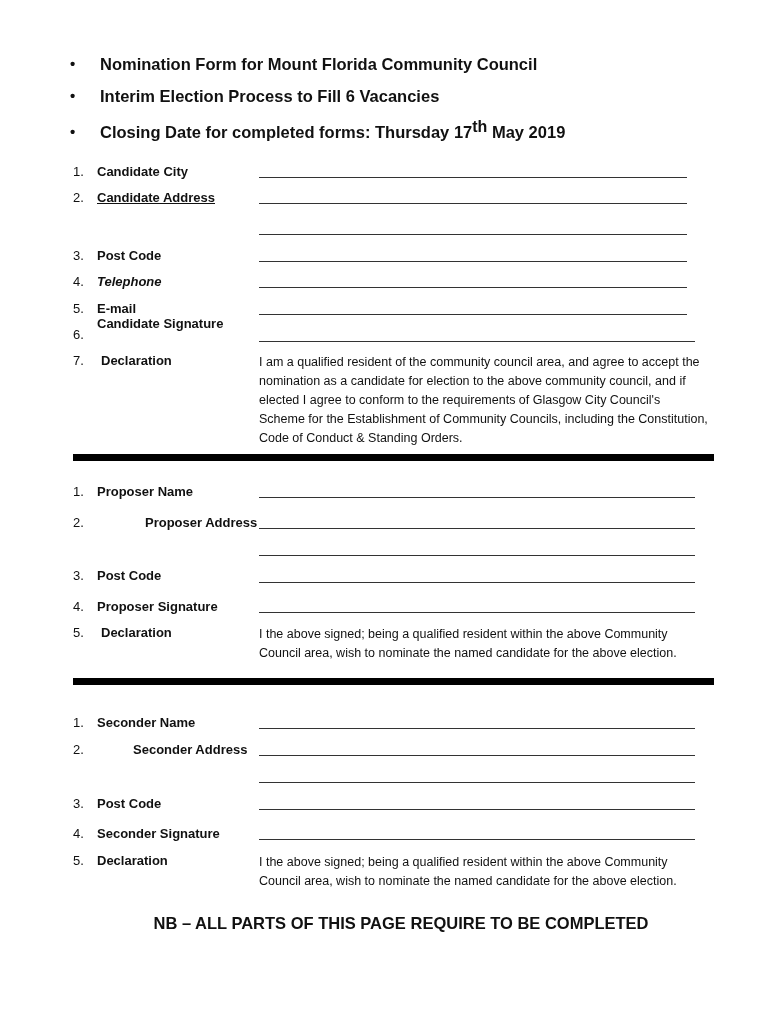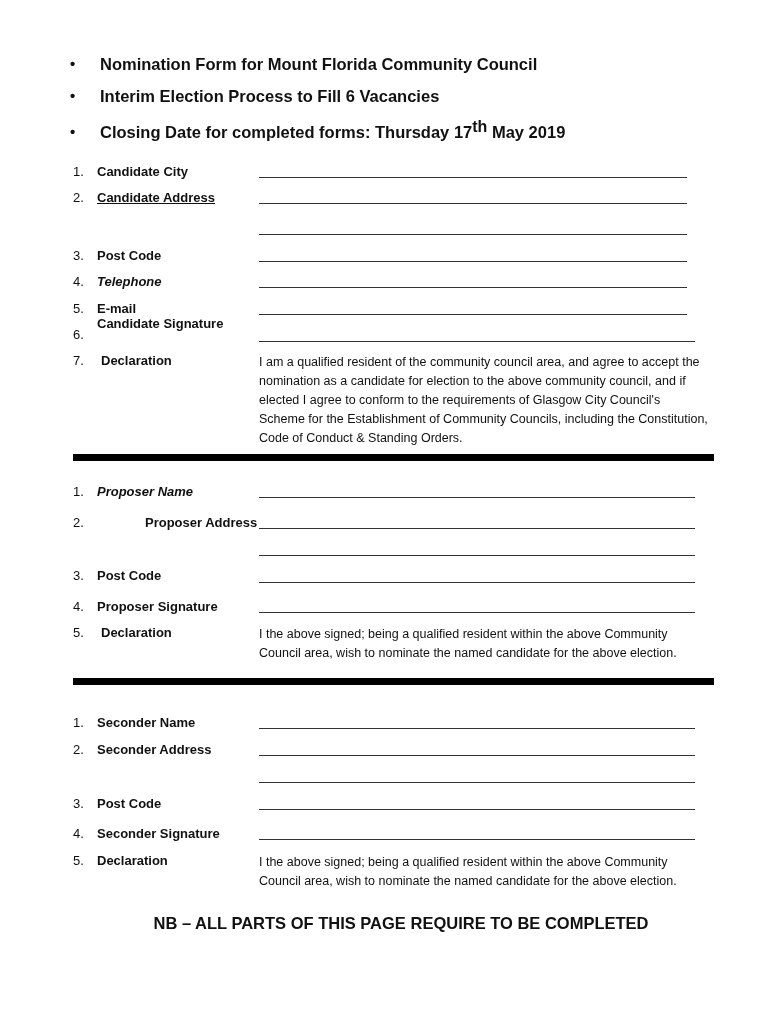--- a/index.html
+++ b/index.html
@@ -61,21 +61,21 @@
 
   <span class="num" style="top:353px;">7.</span>
   <span class="lbl shift" style="top:353px;">Declaration</span>
   <div class="decl" style="top:353px;">I am a qualified resident of the community council area, and agree to accept the nomination as a candidate for election to the above community council, and if elected I agree to conform to the requirements of Glasgow City Council's Scheme for the Establishment of Community Councils, including the Constitution, Code of Conduct &amp; Standing Orders.</div>
 </div>
 
 <div class="rule" style="top:454px;"></div>
 
 <div>
   <span class="num" style="top:484px;">1.</span>
-  <span class="lbl" style="top:484px;font-style:italic;">Proposer Name</span>
+  <span class="lbl" style="top:484px;">Proposer Name</span>
   <div class="line" style="top:497px; left:259px; width:436px;"></div>
 
   <span class="num" style="top:515px;">2.</span>
   <span class="lbl" style="top:515px;padding-left:48px;">Proposer Address</span>
   <div class="line" style="top:528px; left:259px; width:436px;"></div>
   <div class="line" style="top:555px; left:259px; width:436px;"></div>
 
   <span class="num" style="top:568px;">3.</span>
   <span class="lbl" style="top:568px;">Post Code</span>
   <div class="line" style="top:582px; left:259px; width:436px;"></div>
@@ -90,21 +90,21 @@
 </div>
 
 <div class="rule" style="top:678px;"></div>
 
 <div>
   <span class="num" style="top:715px;">1.</span>
   <span class="lbl" style="top:715px;">Seconder Name</span>
   <div class="line" style="top:728px; left:259px; width:436px;"></div>
 
   <span class="num" style="top:742px;">2.</span>
-  <span class="lbl" style="top:742px;">Seconder Address</span>
+  <span class="lbl" style="top:742px;margin-left:36px;">Seconder Address</span>
   <div class="line" style="top:755px; left:259px; width:436px;"></div>
   <div class="line" style="top:782px; left:259px; width:436px;"></div>
 
   <span class="num" style="top:796px;">3.</span>
   <span class="lbl" style="top:796px;">Post Code</span>
   <div class="line" style="top:809px; left:259px; width:436px;"></div>
 
   <span class="num" style="top:826px;">4.</span>
   <span class="lbl" style="top:826px;">Seconder Signature</span>
   <div class="line" style="top:839px; left:259px; width:436px;"></div>

